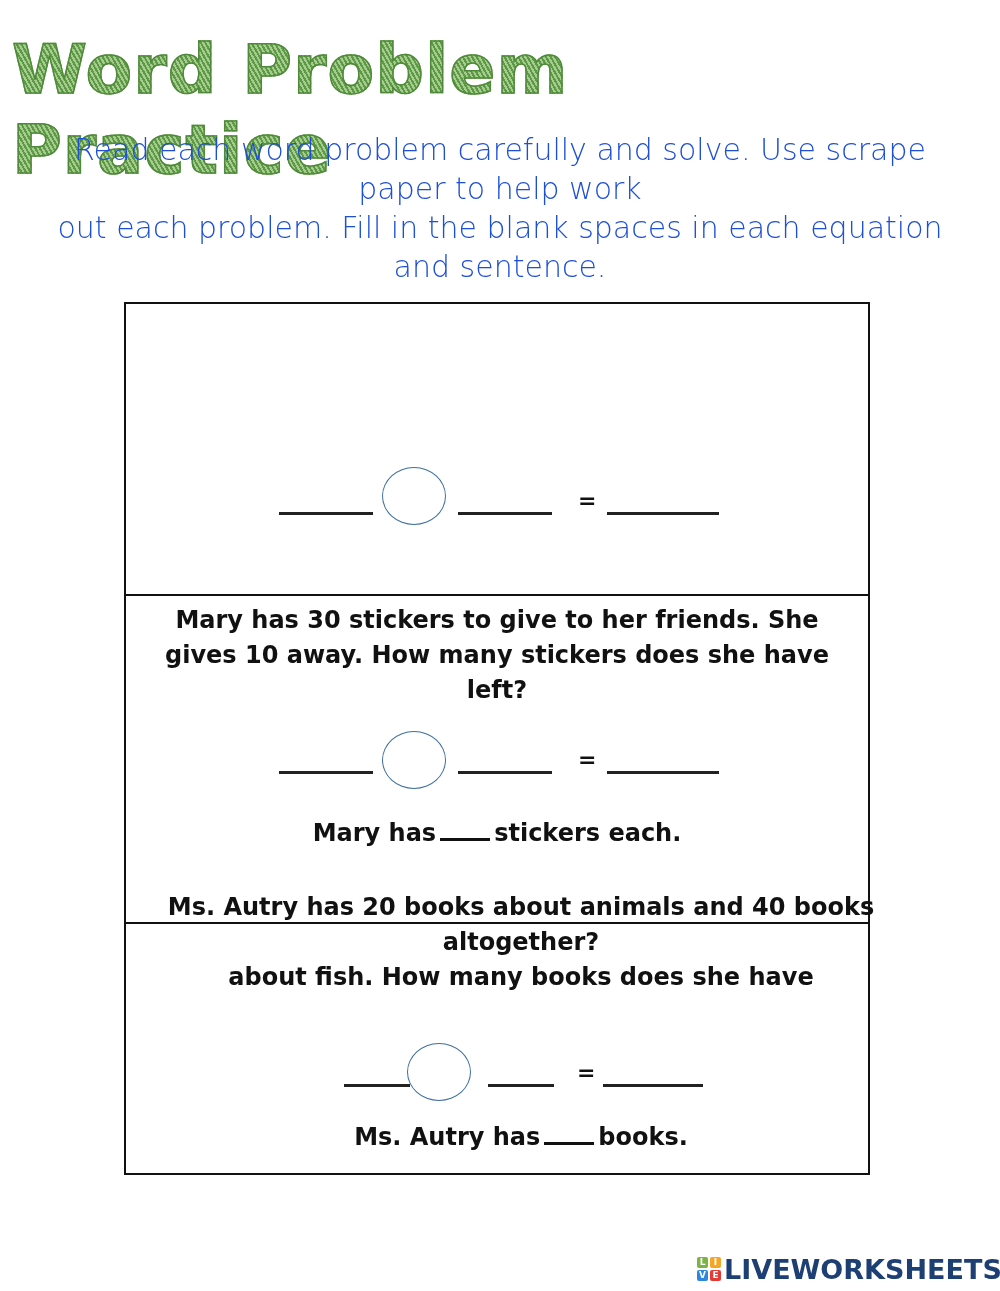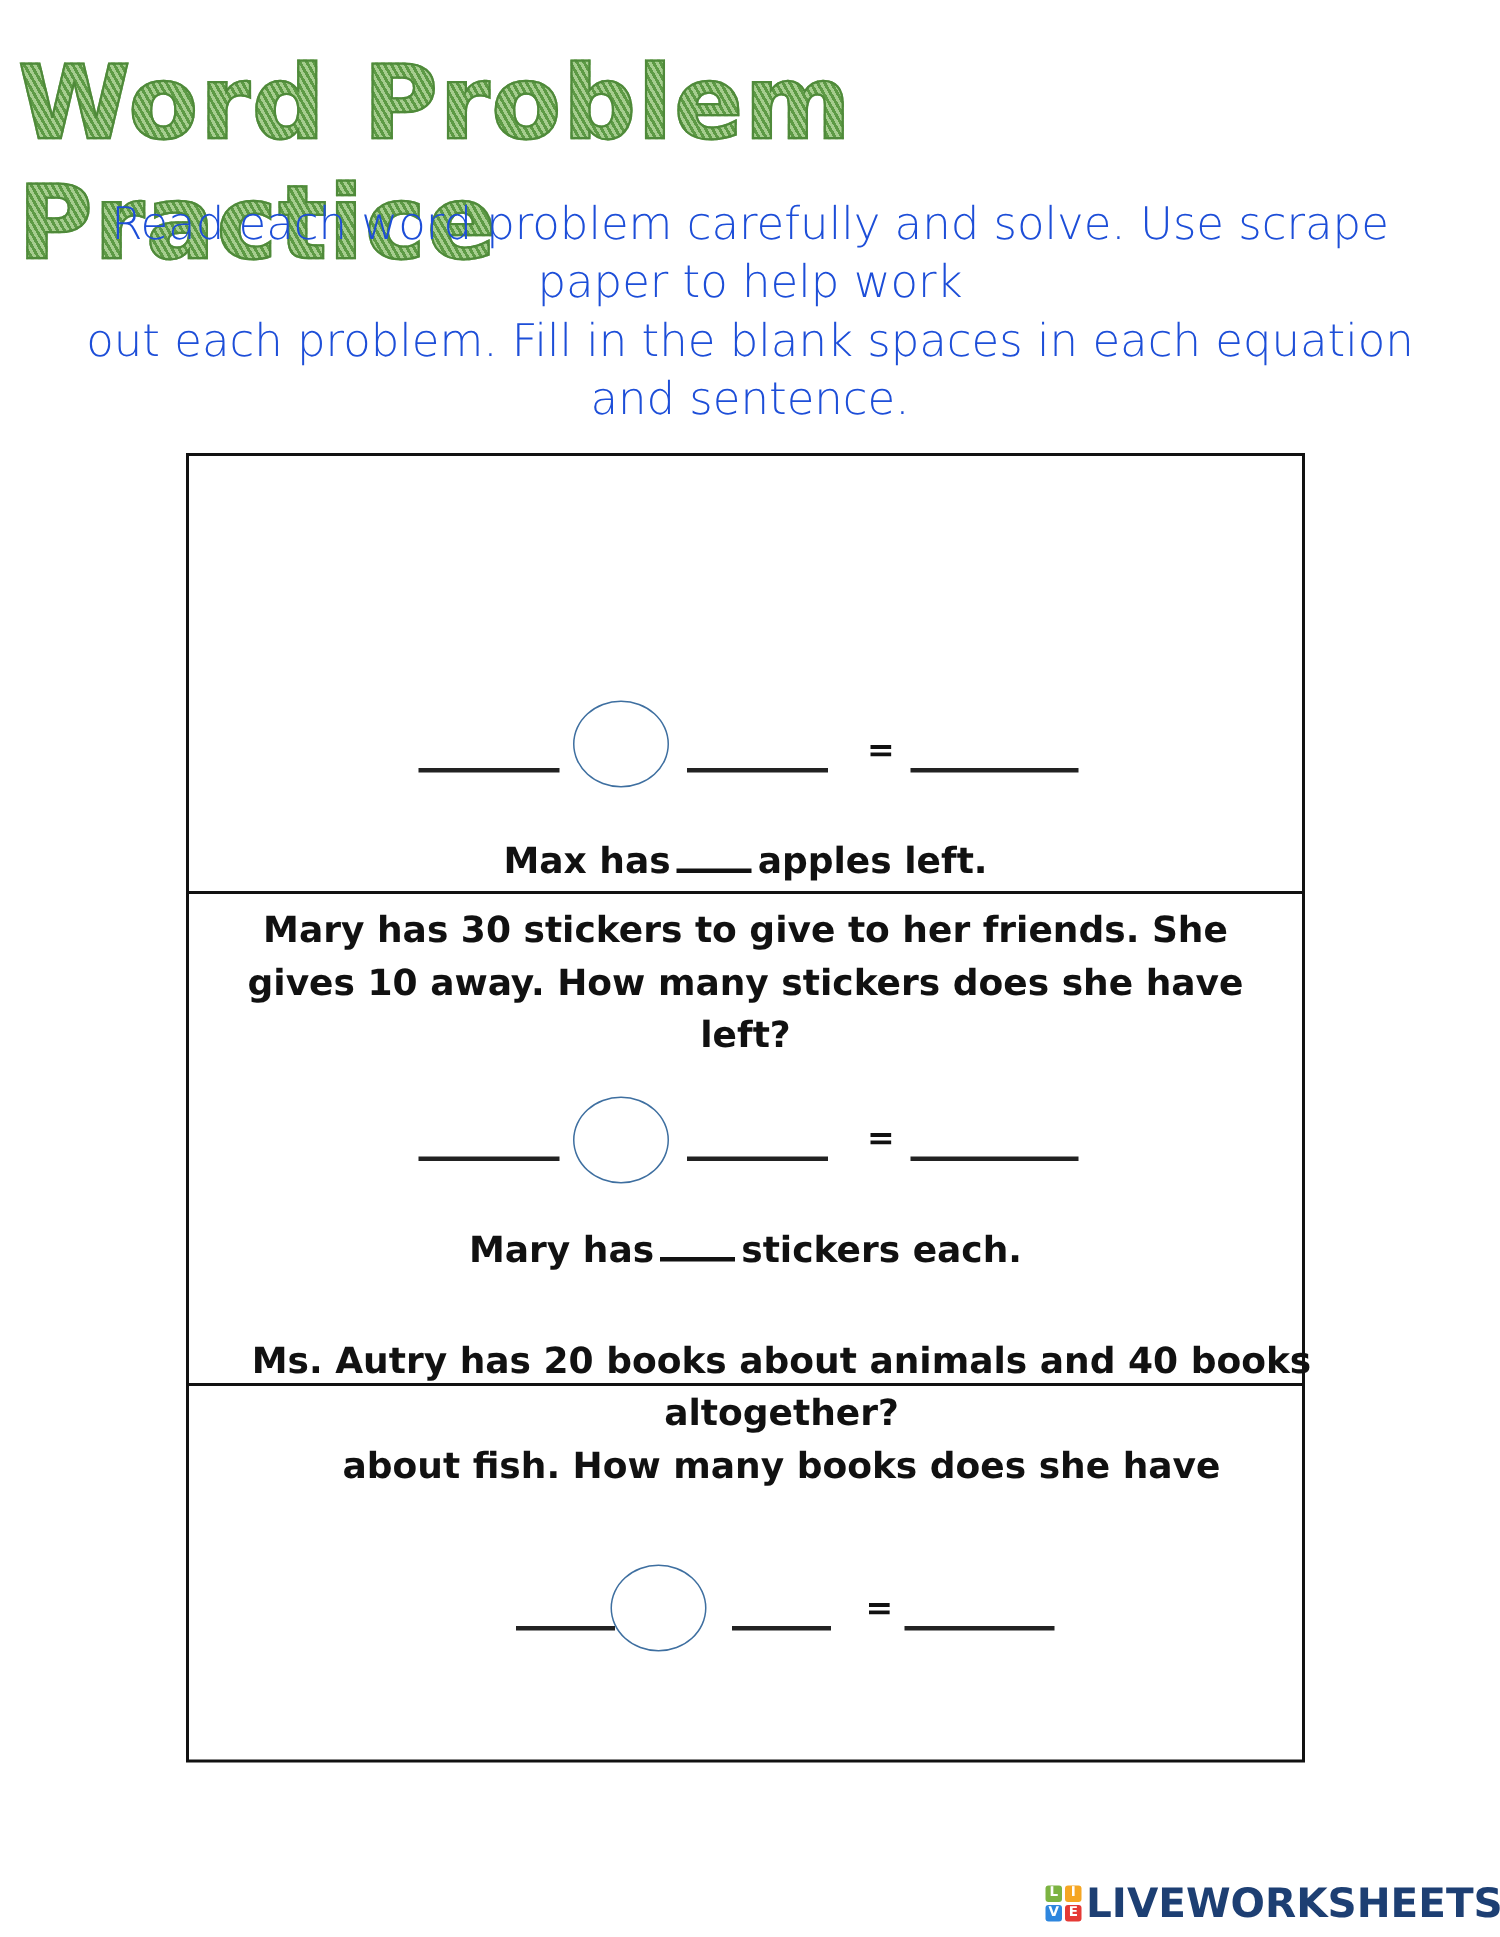--- a/index.html
+++ b/index.html
@@ -72,23 +72,20 @@
 <div class="problem-box">
 
   <div class="problem p1">
     <div class="equation" style="top:160px;">
       <div class="blank" style="left:153px; top:48px; width:94px;"></div>
       <div class="op-circle" style="left:256px; top:3px;"></div>
       <div class="blank" style="left:332px; top:48px; width:94px;"></div>
       <div class="equals" style="left:452px; top:24px;">=</div>
       <div class="blank" style="left:481px; top:48px; width:112px;"></div>
     </div>
-    <div class="sentence" style="top:254px;">
-      <span>Max has</span><span class="inline-blank"></span><span>apples left.</span>
-    </div>
   </div>
 
   <div class="problem p2">
     <div class="question">
       <div>Mary has 30 stickers to give to her friends. She</div>
       <div>gives 10 away. How many stickers does she have</div>
       <div>left?</div>
     </div>
     <div class="equation" style="top:135px;">
       <div class="blank" style="left:153px; top:40px; width:94px;"></div>
@@ -108,20 +105,23 @@
       <div>altogether?</div>
       <div>about fish. How many books does she have</div>
     </div>
     <div class="equation" style="top:157px;">
       <div class="blank" style="left:194px; top:43px; width:66px;"></div>
       <div class="op-circle" style="left:257px; top:2px;"></div>
       <div class="blank" style="left:338px; top:43px; width:66px;"></div>
       <div class="equals" style="left:427px; top:19px;">=</div>
       <div class="blank" style="left:453px; top:43px; width:100px;"></div>
     </div>
+    <div class="sentence" style="top:237px;">
+      <span>Ms. Autry has</span><span class="inline-blank"></span><span>books.</span>
+    </div>
   </div>
 
 </div>
 
 <div class="logo">
   <div class="logo-grid">
     <div class="logo-cell" style="background:#7cb342;">L</div>
     <div class="logo-cell" style="background:#f5a623;">I</div>
     <div class="logo-cell" style="background:#2e86de;">V</div>
     <div class="logo-cell" style="background:#e53935;">E</div>

